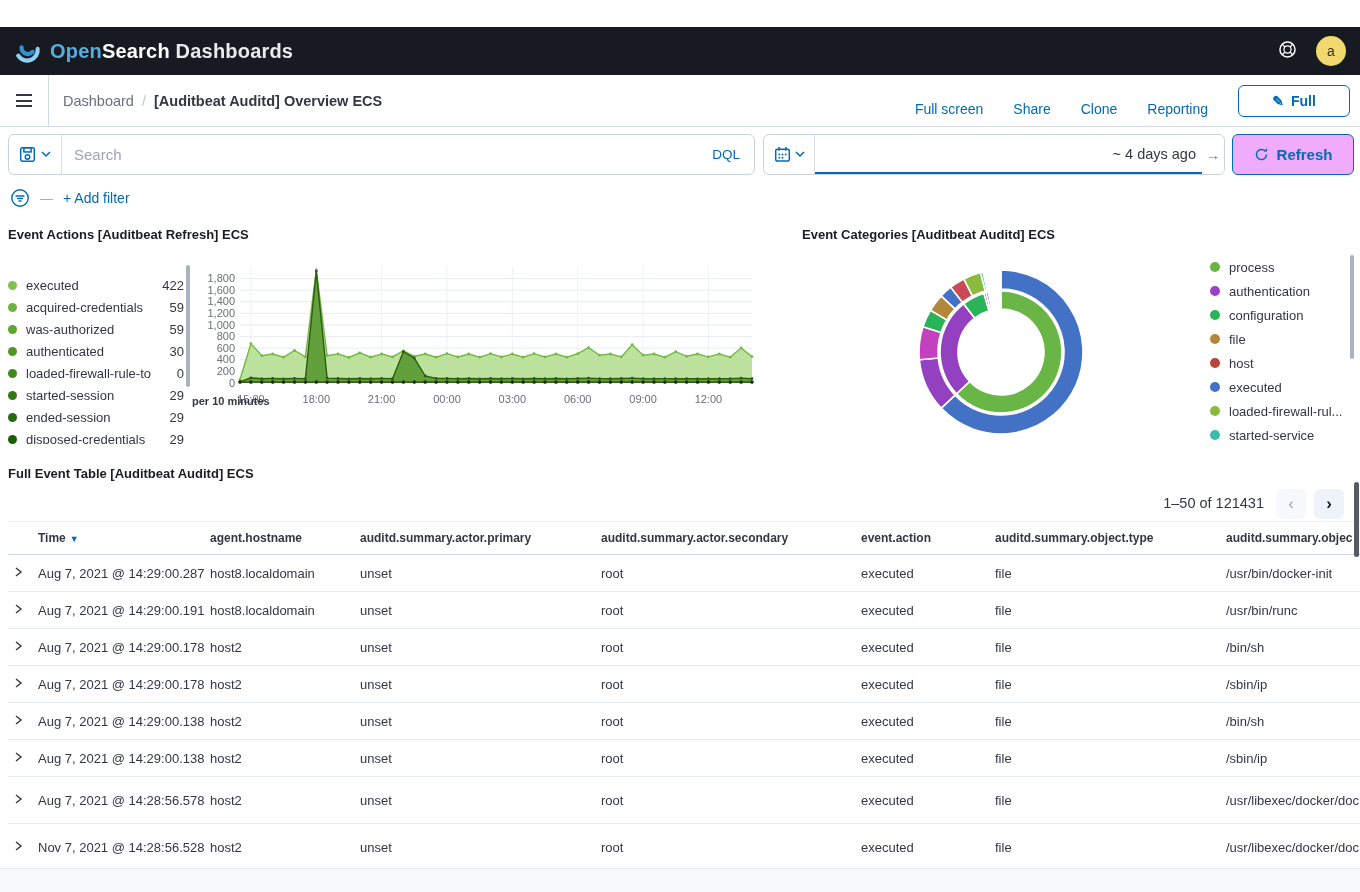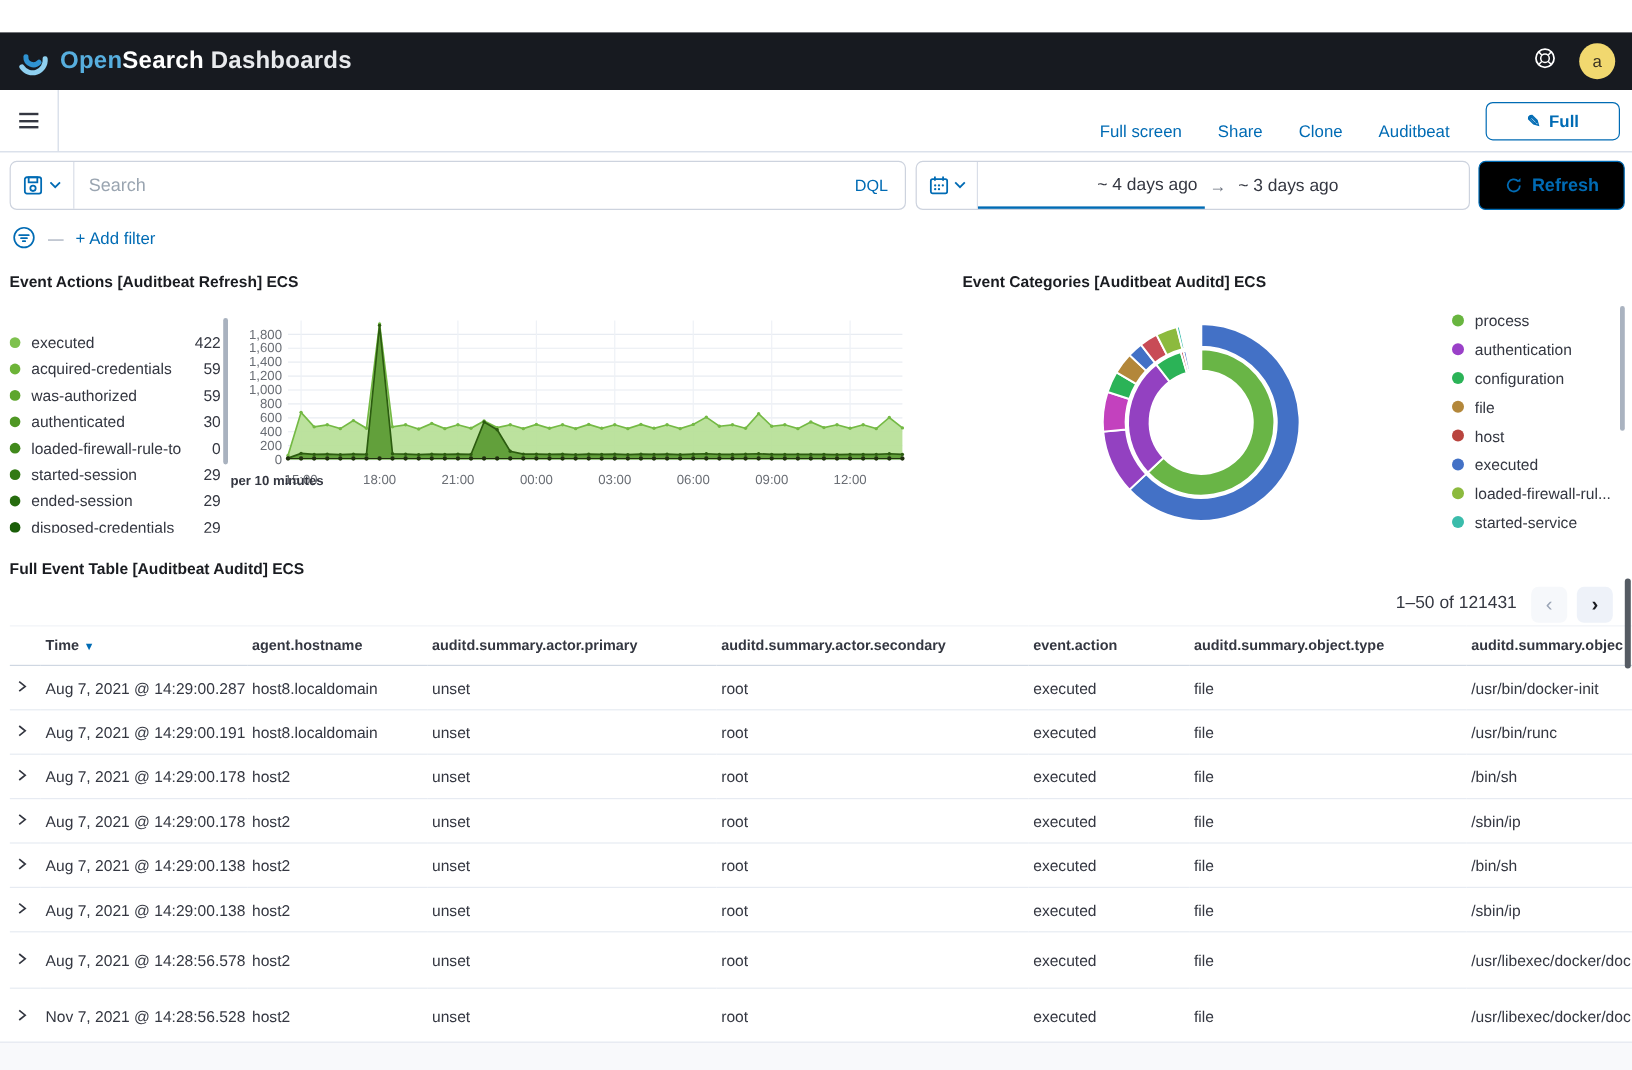--- a/index.html
+++ b/index.html
@@ -44,21 +44,21 @@
   .date-box{position:absolute;left:763px;top:107px;width:462px;height:41px;border:1px solid #cdd3de;
     border-radius:6px;display:flex;align-items:stretch;box-sizing:border-box;background:#fff;}
   .cal-seg{width:50px;border-right:1px solid #d9dee8;display:flex;align-items:center;
     justify-content:center;gap:4px;cursor:pointer;}
   .date-start{flex:1;display:flex;align-items:center;justify-content:flex-end;padding-right:6px;
     font-size:14.5px;border-bottom:2px solid #006bb4;cursor:pointer;}
   .date-arrow{display:flex;align-items:center;color:#69707d;font-size:14px;padding:0 4px;}
   .date-end{flex:1.05;display:flex;align-items:center;justify-content:flex-start;padding-left:6px;
     font-size:14.5px;cursor:pointer;}
   .refresh-btn{position:absolute;left:1232px;top:107px;width:122px;height:41px;border:1px solid #006bb4;
-    border-radius:6px;background:#000000;color:#006bb4;font-size:15px;font-weight:600;display:flex;
+    border-radius:6px;background:#f0abfc;color:#006bb4;font-size:15px;font-weight:600;display:flex;
     align-items:center;justify-content:center;gap:8px;cursor:pointer;}
 
   
   .filterbar{position:absolute;left:10px;top:156px;height:30px;display:flex;align-items:center;gap:10px;}
   .filter-dash{color:#98a2b3;font-size:13px;}
   .add-filter{color:#006bb4;font-size:14px;cursor:pointer;}
 
   .panel-title{position:absolute;font-size:13px;font-weight:700;color:#1a1c21;}
 
   
@@ -122,25 +122,30 @@
       <span class="avatar">a</span>
     </div>
   </header>
 
   <nav class="navbar">
     <div class="burger">
         <i></i>
         <i></i>
         <i></i>
       </div>
+    <div class="crumbs">
+      <span class="crumb-parent">Dashboard</span>
+      <span class="crumb-sep">/</span>
+      <span class="crumb-current">[Auditbeat Auditd] Overview ECS</span>
+    </div>
     <div class="nav-right">
       <span class="nav-link">Full screen</span>
       <span class="nav-link">Share</span>
       <span class="nav-link">Clone</span>
-      <span class="nav-link">Auditbeat</span>
+      <span class="nav-link">Reporting</span>
       <button class="edit-btn">
         <span>✎</span>
         <span>Full</span>
       </button>
     </div>
   </nav>
 
   <div class="search-box">
     <div class="save-seg">
       <svg width="17" height="17" viewBox="0 0 16 16">
@@ -166,21 +171,20 @@
         <circle cx="11" cy="8" r=".9" fill="#006bb4"></circle>
           <circle cx="5" cy="11" r=".9" fill="#006bb4"></circle>
         <circle cx="8" cy="11" r=".9" fill="#006bb4"></circle>
       </svg>
       <svg width="10" height="7" viewBox="0 0 10 7">
         <path d="M1 1l4 4 4-4" fill="none" stroke="#006bb4" stroke-width="1.5"></path>
       </svg>
     </div>
     <div class="date-start">~ 4 days ago</div>
     <div class="date-arrow">→</div>
-    <div class="date-end">~ 3 days ago</div>
   </div>
 
   <button class="refresh-btn">
     <svg width="15" height="15" viewBox="0 0 16 16">
       <path d="M13.4 8a5.4 5.4 0 1 1-1.6-3.85" fill="none" stroke="#006bb4" stroke-width="1.6"></path>
       <path d="M13.9 1.4v3.4h-3.4z" fill="#006bb4"></path>
     </svg>
     <span>Refresh</span>
   </button>
 

